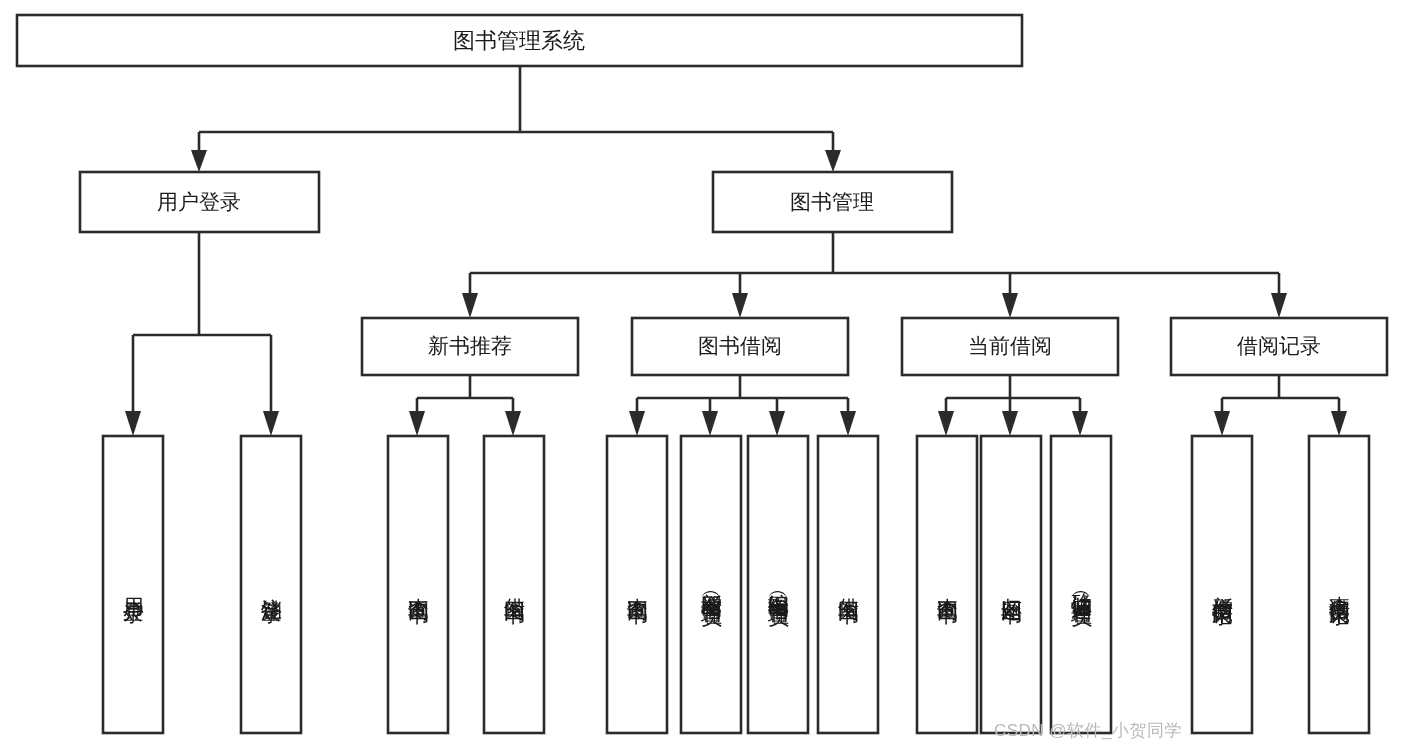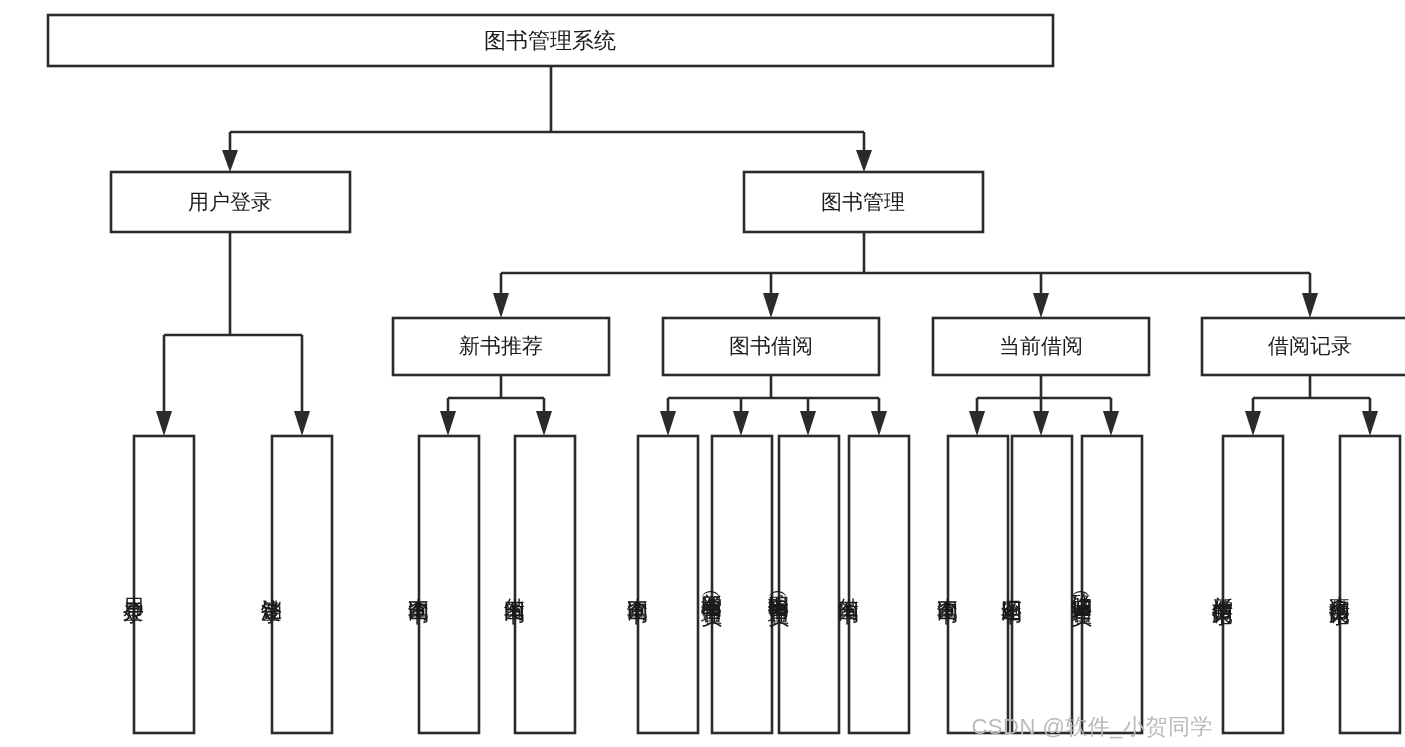--- a/index.html
+++ b/index.html
@@ -13,21 +13,20 @@
     font-family: "Liberation Sans", "DejaVu Sans", sans-serif;
     overflow: hidden;
     position: relative;
   }
   #diagram-root {
     position: absolute;
     left: 0;
     top: 0;
     width: 1190px;
     height: 747px;
-    padding-left: 31px;
   }
   svg.flow {
     display: block;
     width: 1405px;
     height: 747px;
   }
   .nodebox {
     fill: #ffffff;
     stroke: #2b2b2b;
     stroke-width: 2.6;
@@ -65,21 +64,21 @@
     letter-spacing: 2px;
     color: #1a1a1a;
     white-space: nowrap;
     pointer-events: none;
   }
   #watermark {
     position: absolute;
     right: 8px;
     bottom: 5px;
     font-family: "Liberation Sans", "DejaVu Sans", sans-serif;
-    font-size: 22px;
+    font-size: 17px;
     color: #b9b9b9;
     letter-spacing: 0.5px;
     white-space: nowrap;
   }
 </style>
 </head>
 <body>
 
 <div id="diagram-root">
 

